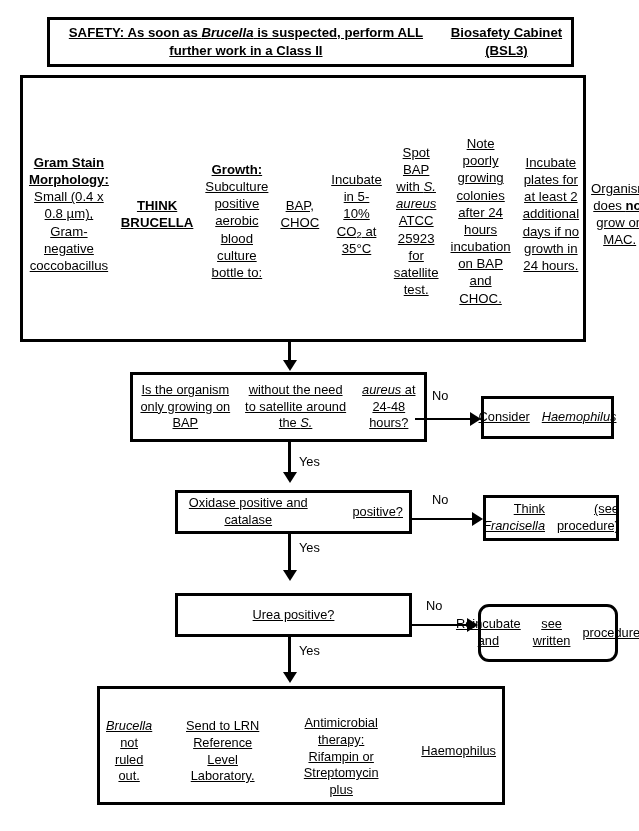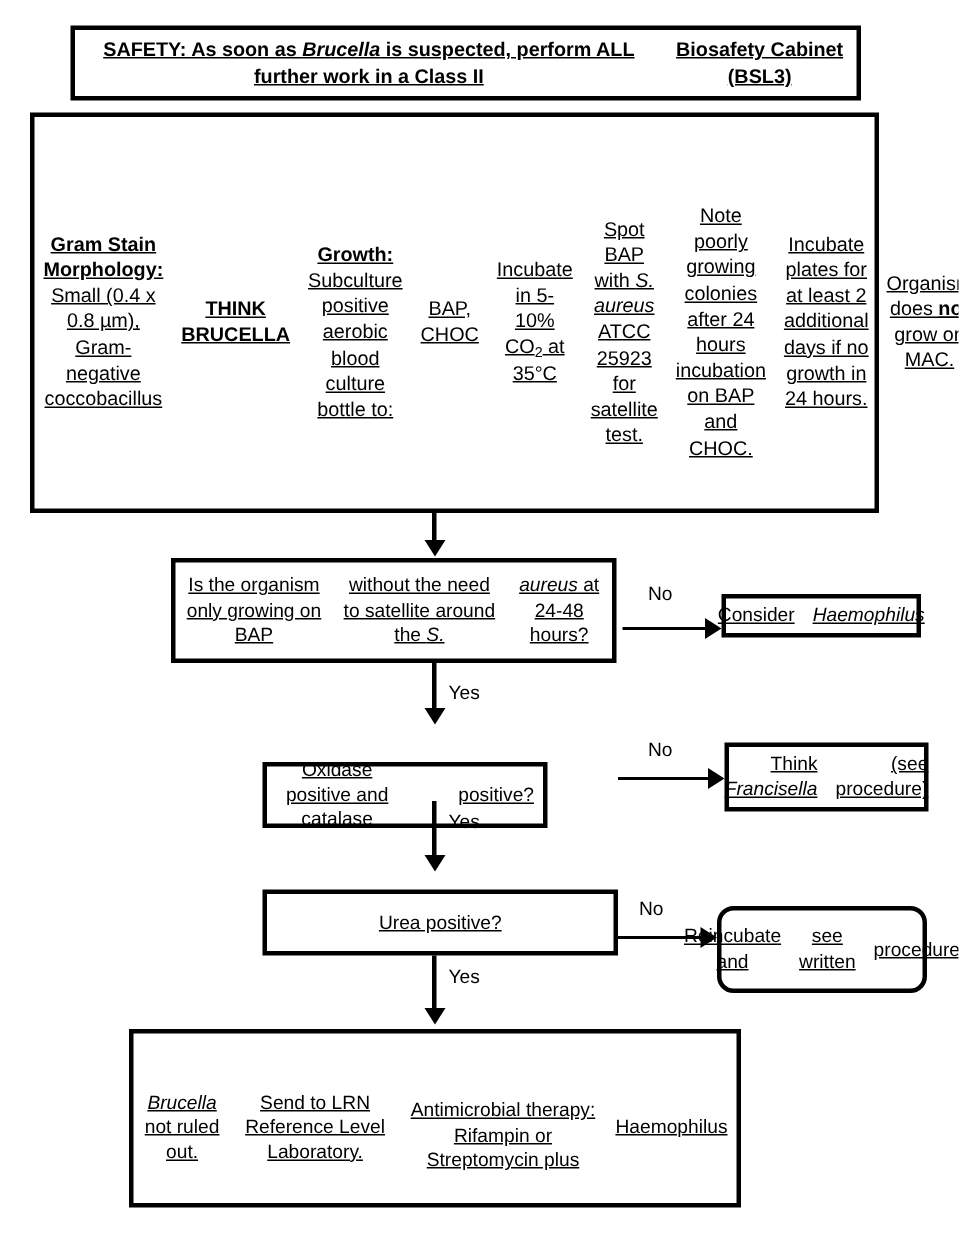--- a/index.html
+++ b/index.html
@@ -52,55 +52,56 @@
   #characteristics-box {
     left: 20px; top: 75px; width: 566px; height: 267px;
     font-size: 13.2px;
     justify-content: flex-start;
     padding-top: 11px;
   }
   #characteristics-box .ln { width: 100%; }
 
   
   #q1-box {
-    left: 114px; top: 372px; width: 297px; height: 70px;
+    left: 130px; top: 372px; width: 297px; height: 70px;
     font-size: 12.8px;
   }
   #q2-box {
-    left: 175px; top: 508px; width: 190px; height: 44px;
+    left: 175px; top: 490px; width: 237px; height: 44px;
     font-size: 12.8px;
     gap: 28px;
   }
   #q3-box {
     left: 175px; top: 593px; width: 237px; height: 44px;
     font-size: 12.8px;
   }
 
   
   #haemophilus-box {
-    left: 481px; top: 396px; width: 133px; height: 29px;
+    left: 481px; top: 396px; width: 133px; height: 43px;
     font-size: 12.8px;
   }
   #francisella-box {
     left: 483px; top: 495px; width: 136px; height: 46px;
     font-size: 12.8px;
     text-align: right;
   }
   #reincubate-box {
     left: 478px; top: 604px; width: 140px; height: 58px;
     font-size: 12.8px;
     border-radius: 11px;
   }
 
   
   #final-box {
-    left: 86px; top: 686px; width: 408px; height: 119px;
+    left: 97px; top: 686px; width: 408px; height: 119px;
     font-size: 12.8px;
     justify-content: flex-start;
     padding-top: 12px;
+    gap: 20px;
   }
 
   
   .vline {
     position: absolute;
     width: 3px;
     background: #000000;
   }
   .hline {
     position: absolute;

